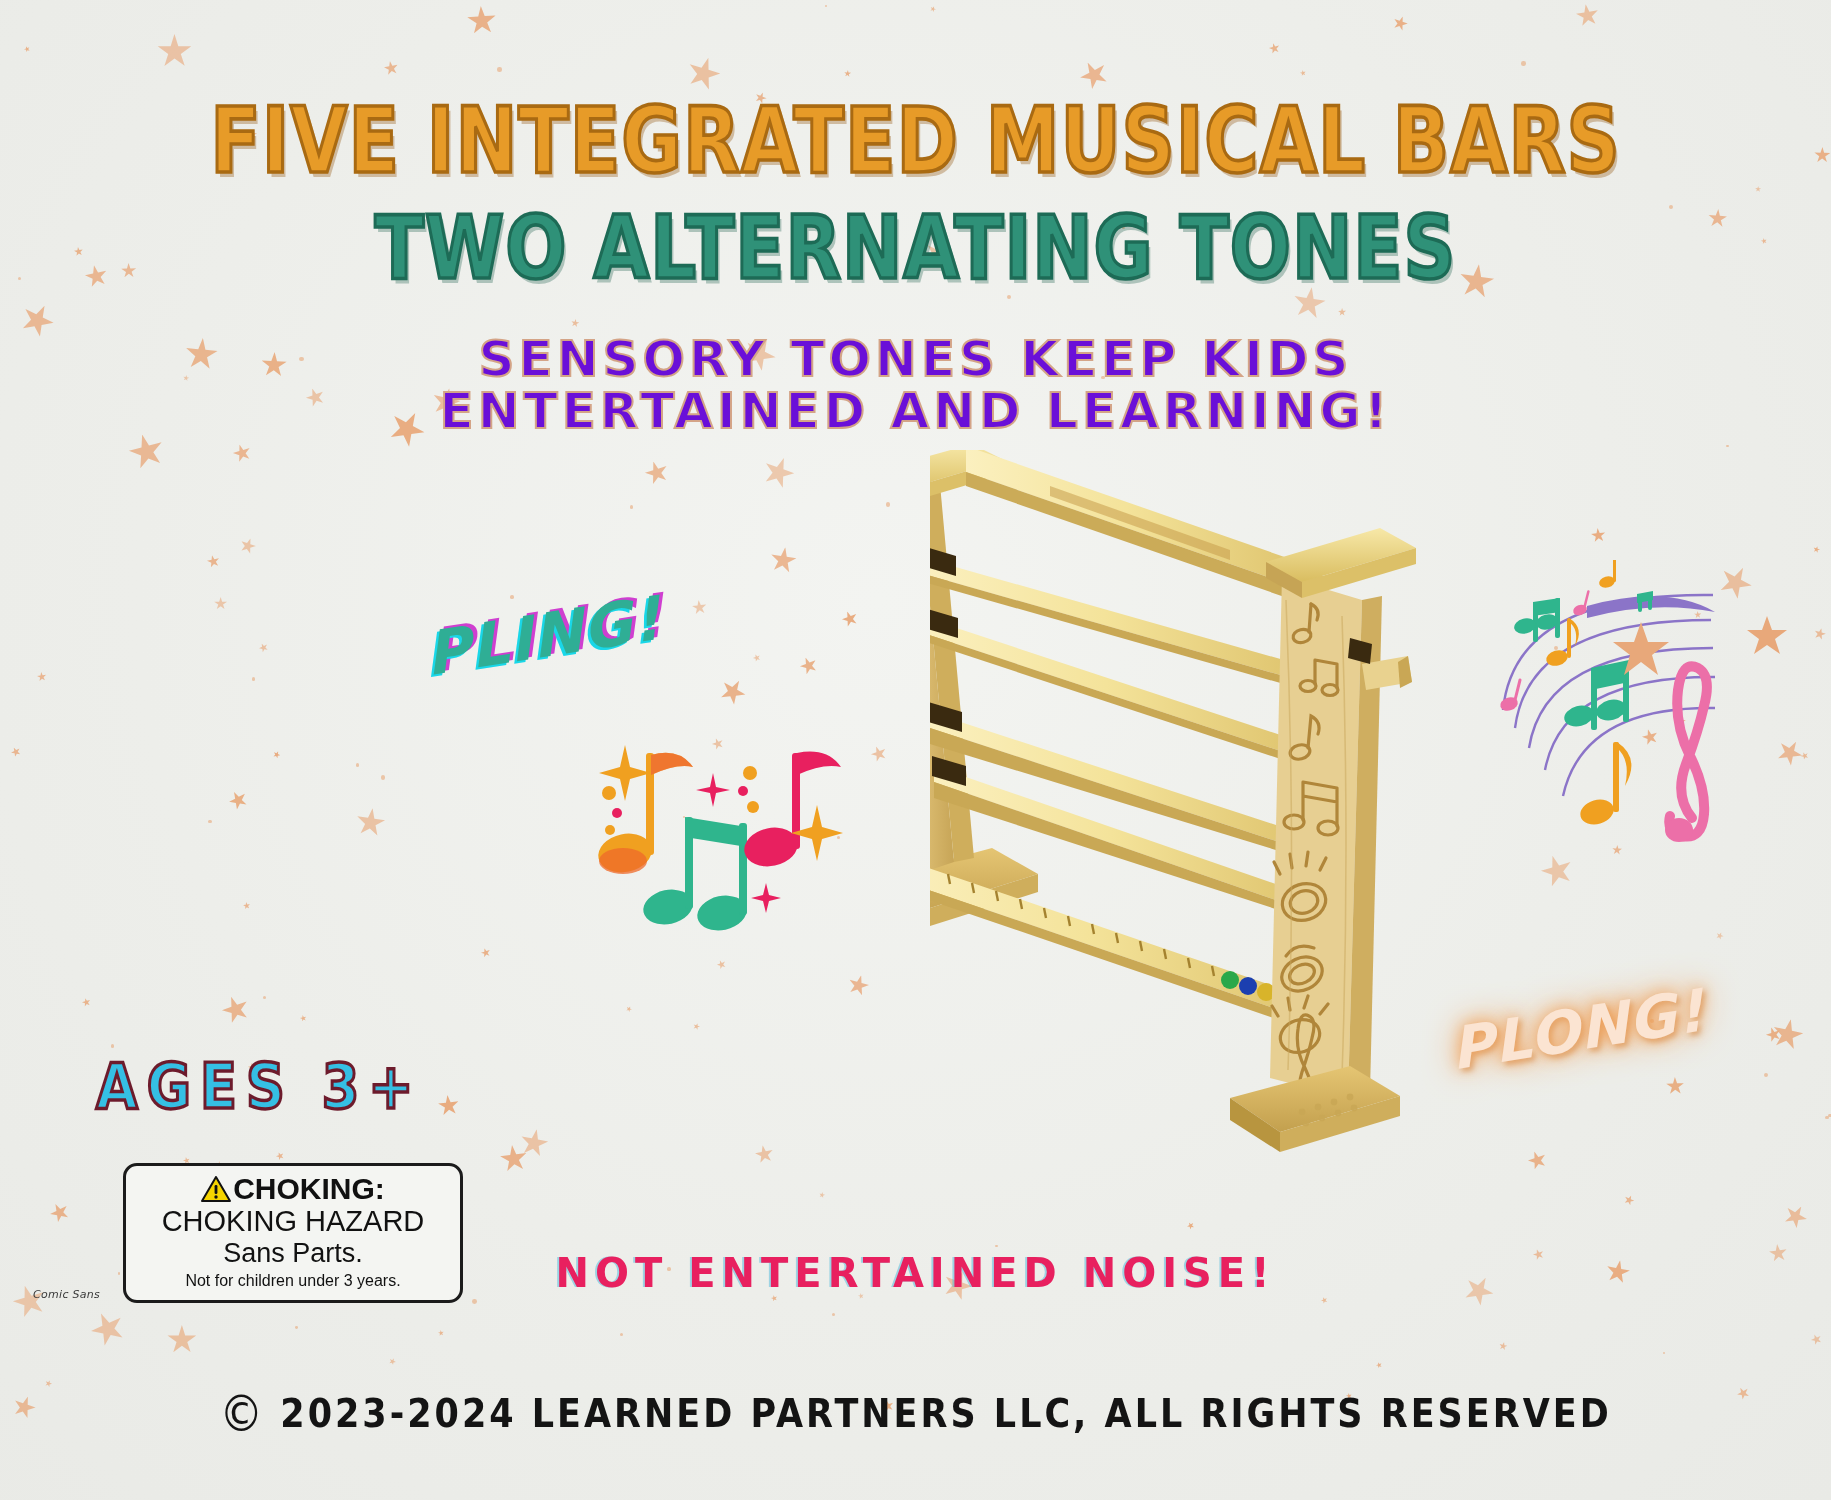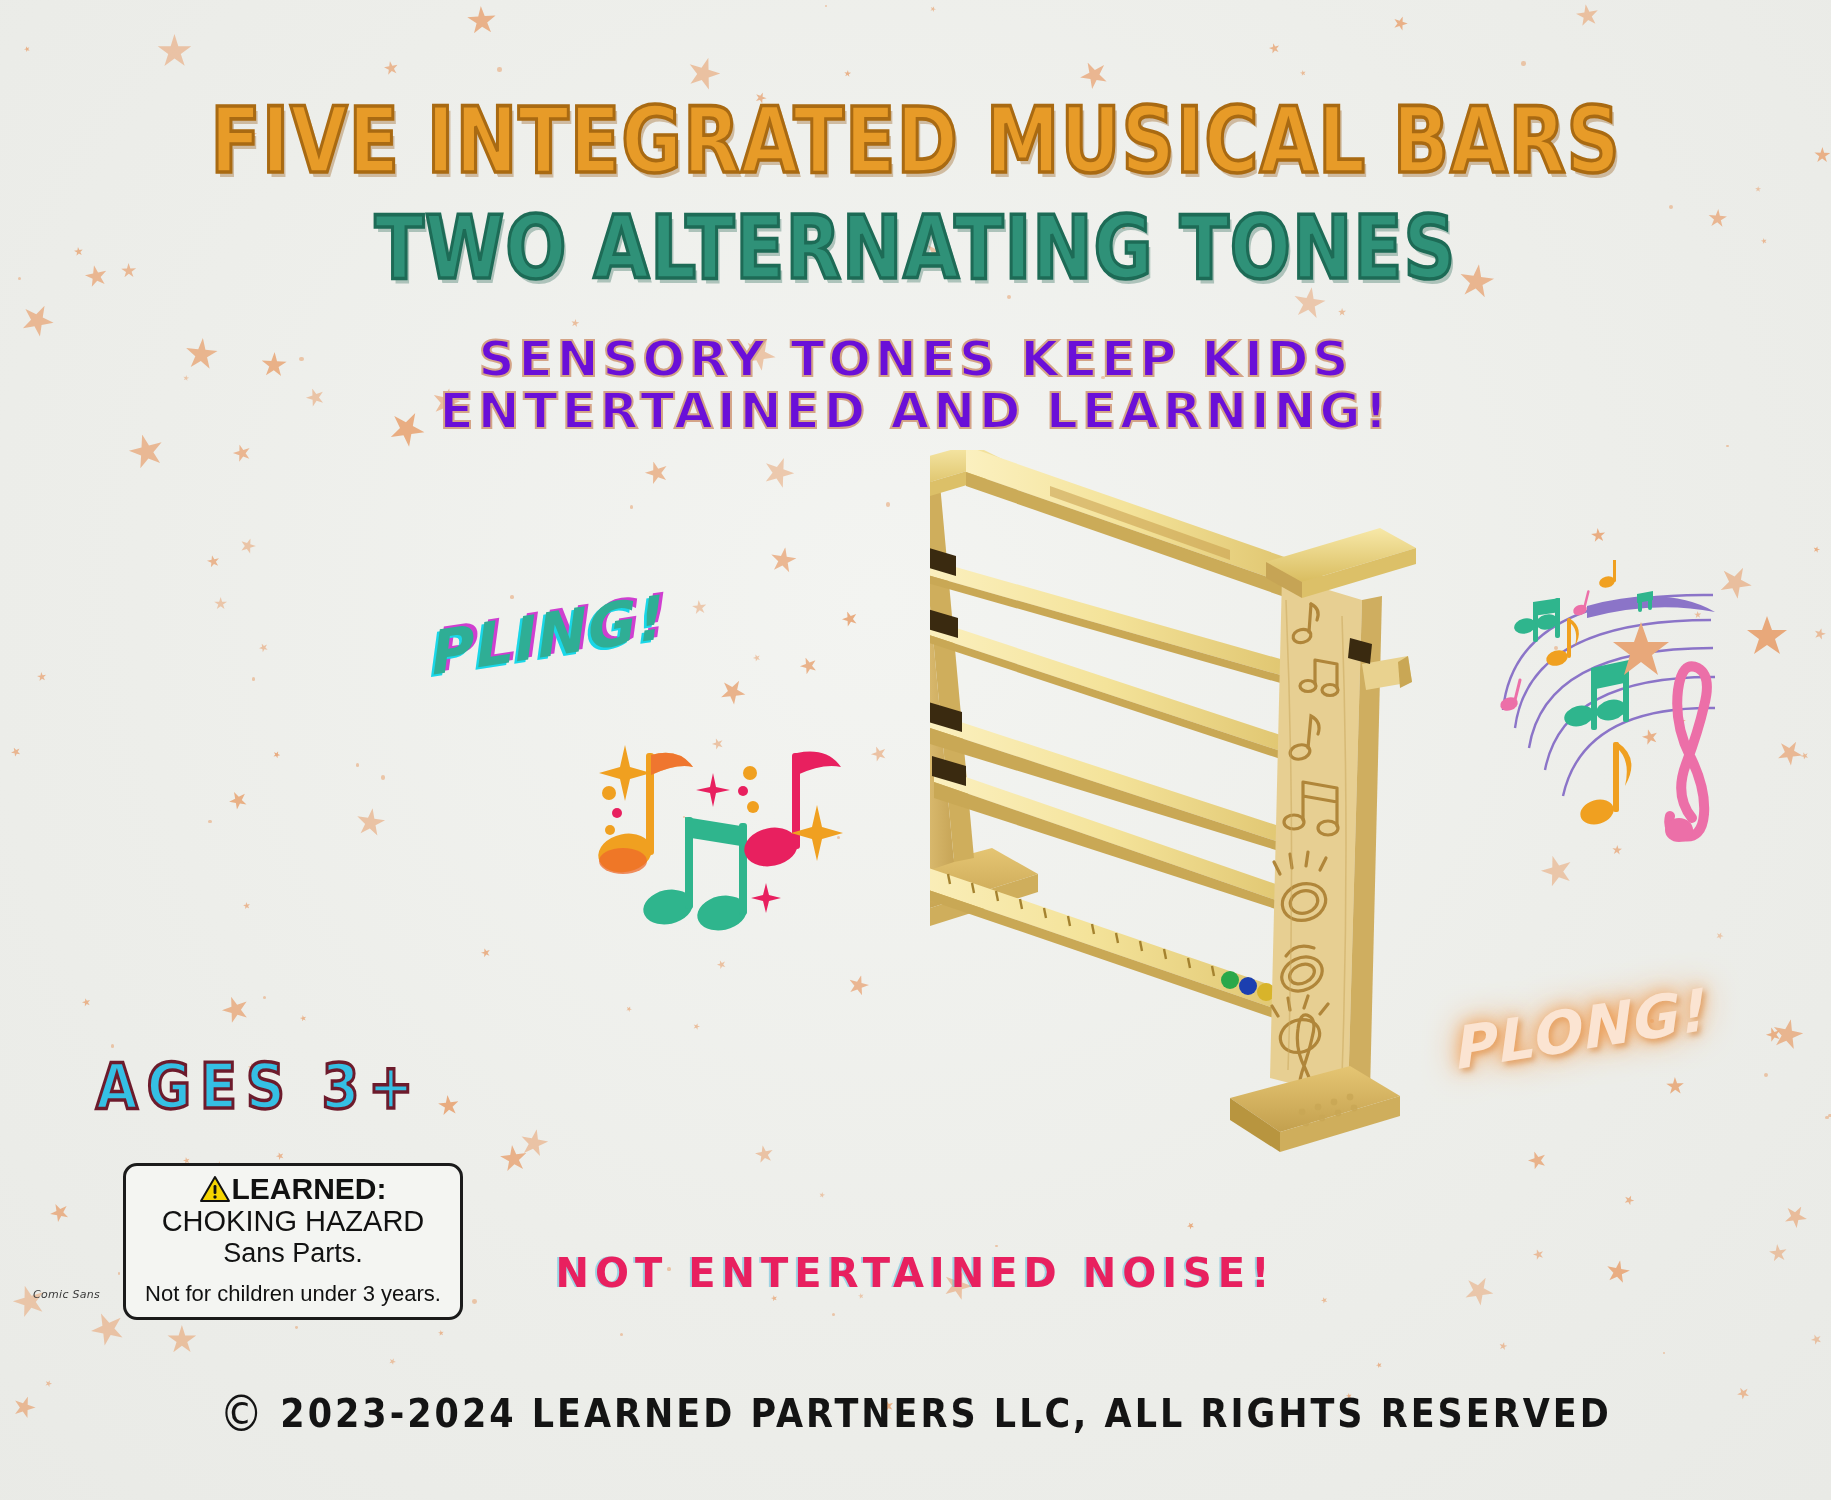--- a/index.html
+++ b/index.html
@@ -86,21 +86,21 @@
     background:#f4f5f2;border:3px solid #1b1b1b;border-radius:14px;
     padding:8px 10px 10px;box-sizing:border-box;
     font-family:"Liberation Sans", sans-serif;color:#111;text-align:center;
   }
   #warning-row{display:flex;align-items:center;justify-content:center;gap:2px;}
   #warning-tri{width:30px;height:27px;position:relative;flex:0 0 auto;}
   #warning-tri svg{display:block;}
   #warning-title{font-size:30px;font-weight:bold;line-height:1;}
   #warning-l1{font-size:29px;line-height:1.14;margin-top:1px;}
   #warning-l2{font-size:27px;line-height:1.14;}
-  #warning-l3{font-size:22px;line-height:1.2;margin-top:12px;}
+  #warning-l3{font-size:16px;line-height:1.2;margin-top:2px;}
 
   #font-note{
     position:absolute;left:33px;top:1288px;
     font-family:"DejaVu Sans", sans-serif;font-size:11px;
     font-style:italic;color:#3a3a3a;letter-spacing:.3px;
   }
 
   
   #copyright{
     position:absolute;left:0;right:0;top:1392px;text-align:center;
@@ -581,21 +581,21 @@
 
   <div id="warning-box">
     <div id="warning-row">
       <span id="warning-tri">
         <svg viewBox="0 0 30 27" width="30" height="27">
           <path d="M15 1 L29 25 L1 25 Z" fill="#f5d400" stroke="#111" stroke-width="2" stroke-linejoin="round"></path>
           <rect x="13.6" y="9" width="2.8" height="9" rx="1.2" fill="#111"></rect>
           <circle cx="15" cy="21" r="1.7" fill="#111"></circle>
         </svg>
       </span>
-      <span id="warning-title">LEARNED:</span>
+      <span id="warning-title">CHOKING:</span>
     </div>
     <div id="warning-l1">CHOKING HAZARD</div>
     <div id="warning-l2">Sans Parts.</div>
     <div id="warning-l3">Not for children under 3 years.</div>
   </div>
 
   <div id="font-note">Comic Sans</div>
 
   <div id="copyright">
     <span id="copyright-symbol">©</span>

